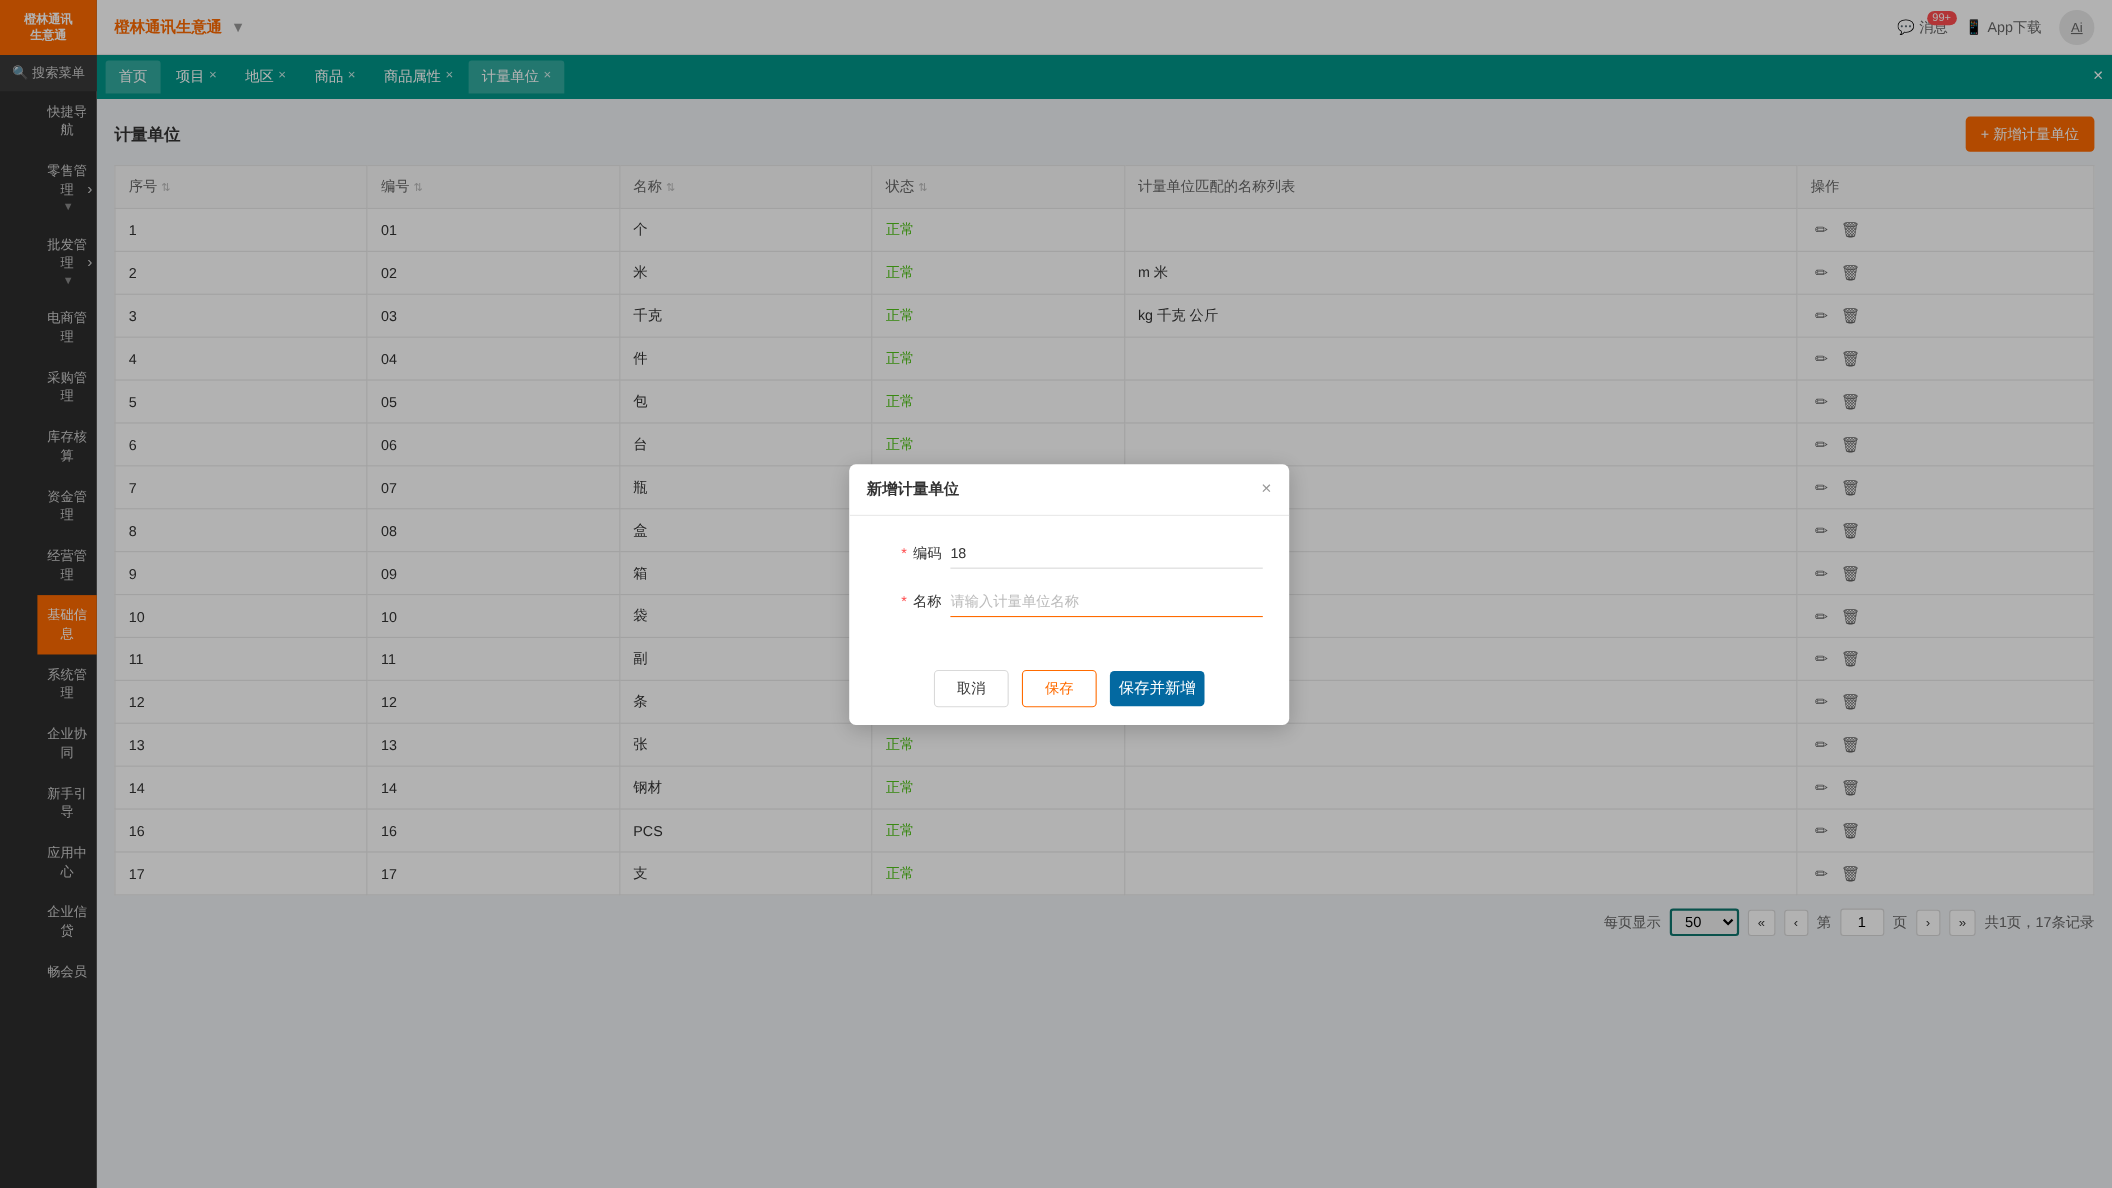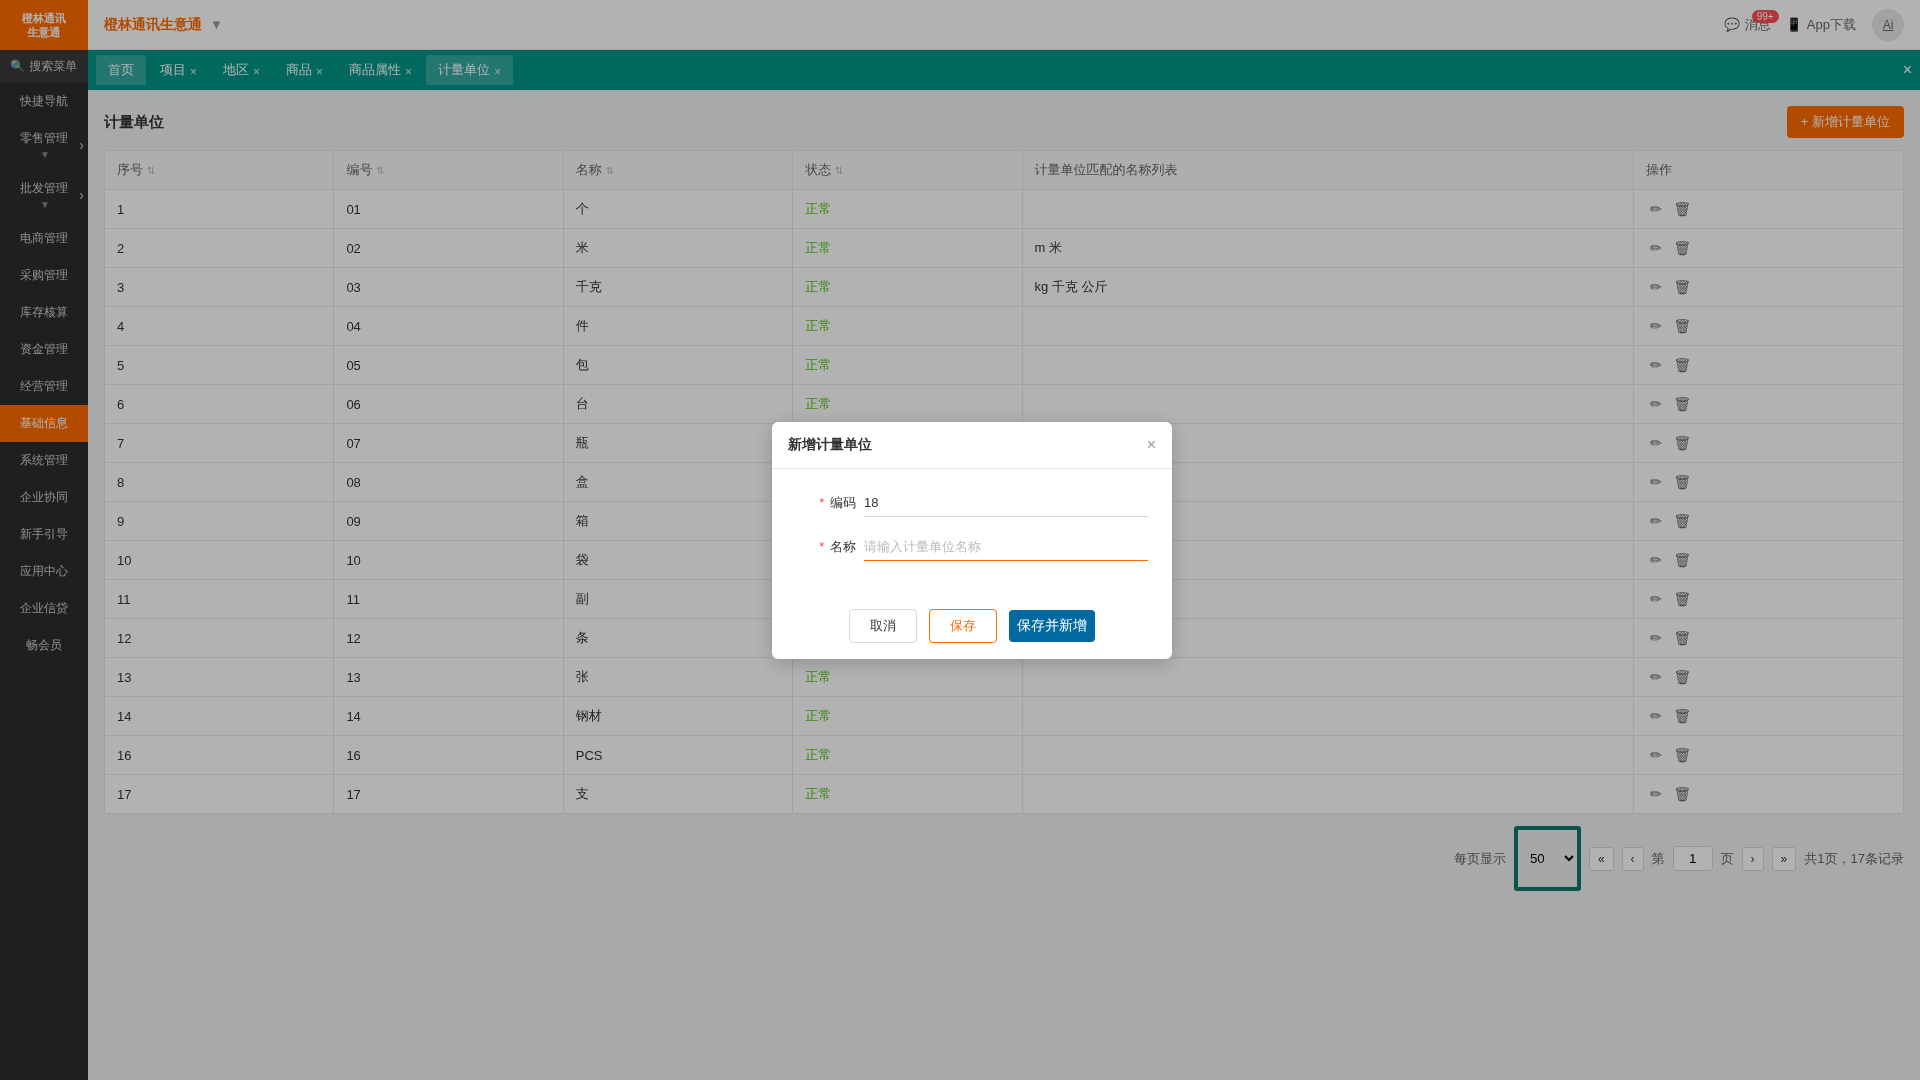--- a/index.html
+++ b/index.html
@@ -38,20 +38,21 @@
       text-align: center;
       padding: 10px 4px;
       font-size: 12px;
       cursor: pointer;
       display: flex;
       align-items: center;
       justify-content: center;
       flex-direction: column;
       gap: 2px;
       position: relative;
+      margin-left: 34px;
     }
     .sidebar-nav-item.active {
       background: #ff6b00;
       color: white;
     }
     .sidebar-nav-item.has-arrow::after {
       content: '›';
       position: absolute;
       right: 4px;
       top: 50%;
@@ -95,21 +96,21 @@
       background: #009688;
       display: flex;
       align-items: center;
       height: 40px;
       padding: 0 8px;
       flex-shrink: 0;
       gap: 2px;
     }
     .tab-item {
       display: flex;
-      align-items: flex-end;
+      align-items: flex-start;
       gap: 4px;
       padding: 6px 12px;
       color: white;
       font-size: 13px;
       cursor: pointer;
       border-radius: 3px 3px 0 0;
       background: transparent;
     }
     .tab-item.active { background: rgba(255,255,255,0.2); }
     .tab-item .tab-close { font-size: 12px; color: rgba(255,255,255,0.8); cursor: pointer; }
@@ -170,21 +171,21 @@
       display: flex;
       align-items: center;
       justify-content: flex-end;
       padding: 12px 0;
       gap: 8px;
       font-size: 13px;
       color: #666;
     }
     .pagination-btn { border: 1px solid #d9d9d9; background: white; padding: 4px 8px; cursor: pointer; border-radius: 3px; color: #333; font-size: 12px; }
     .pagination-input { width: 40px; border: 1px solid #d9d9d9; text-align: center; padding: 4px; border-radius: 3px; }
-    .per-page-select { border: 4px solid #0f766e; padding: 20px 8px; border-radius: 3px; }
+    .per-page-select { border: 2px solid #0f766e; padding: 2px 8px; border-radius: 3px; }
 
     
     .overlay {
       position: fixed;
       top: 0; left: 0; right: 0; bottom: 0;
       background: rgba(0,0,0,0.3);
       display: flex;
       align-items: center;
       justify-content: center;
       z-index: 1000;

